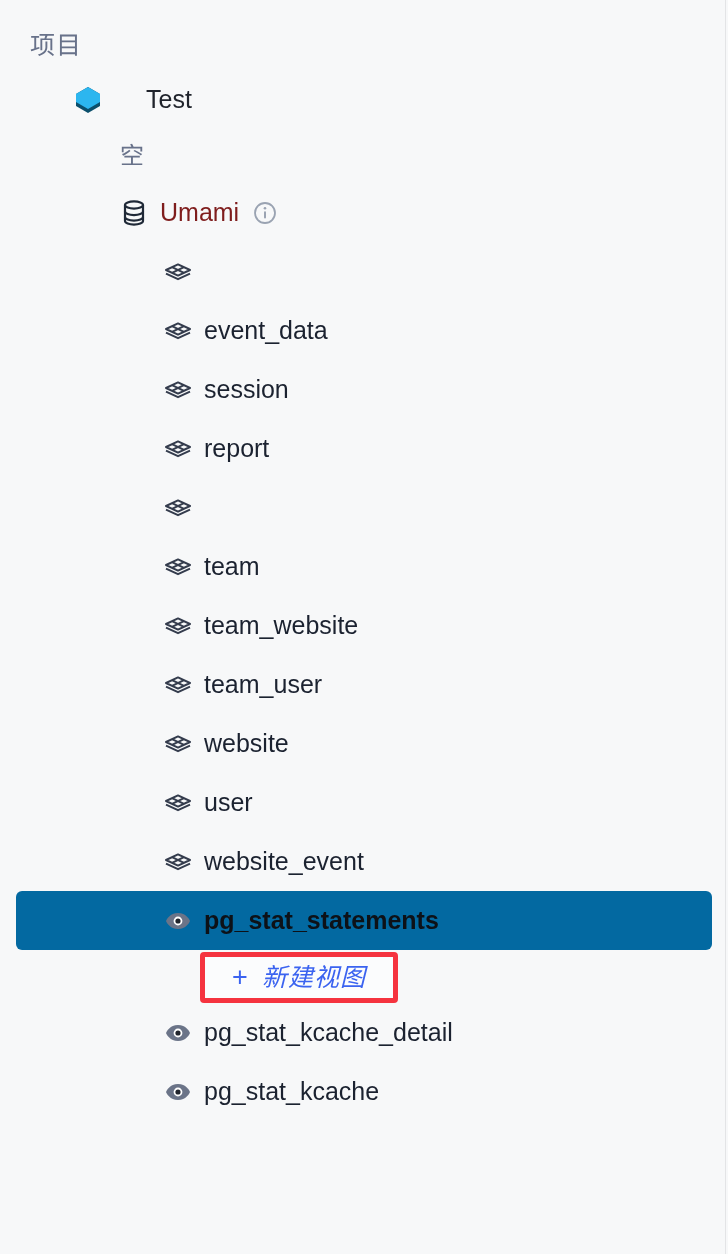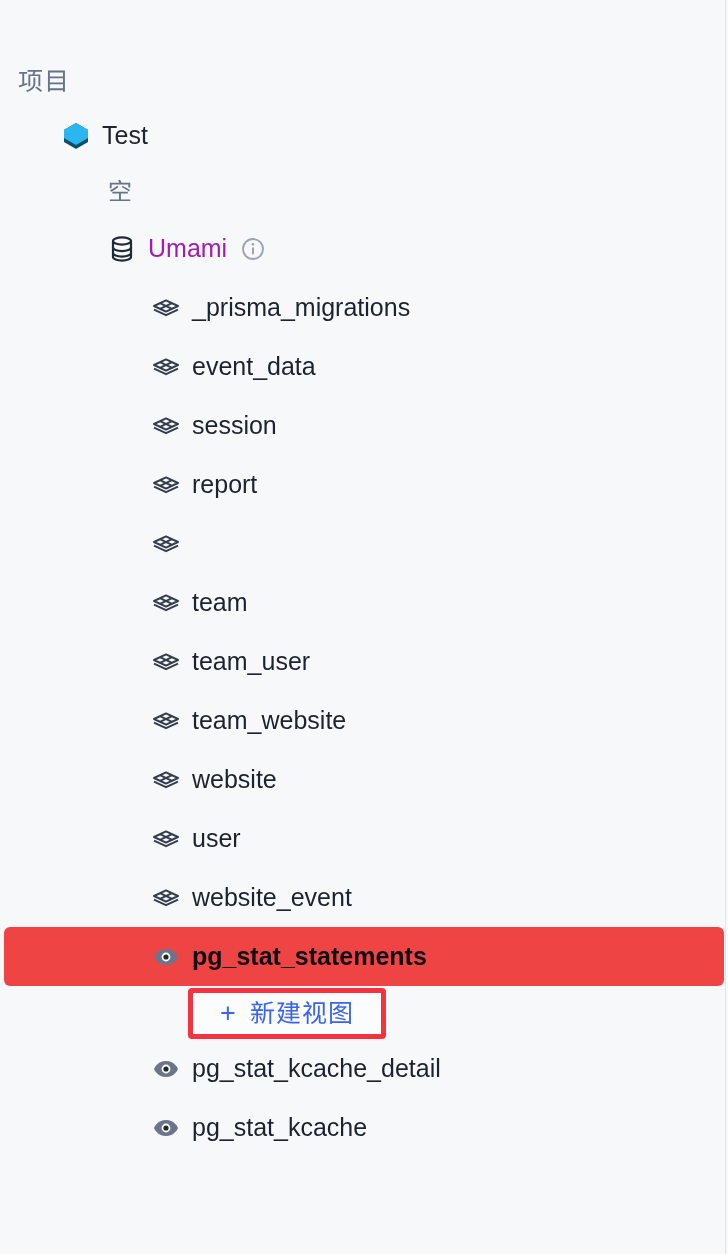--- a/index.html
+++ b/index.html
@@ -23,23 +23,22 @@
     top: 0;
     right: 2px;
     width: 1px;
     height: 1254px;
     background: #e3e4e6;
   }
 
   .tree-panel {
     position: absolute;
     inset: 0;
-    padding: 0;
+    padding: 12px;
     box-sizing: border-box;
-    margin-top: 48px;
   }
 
   
   .section-header {
     font-size: 25px;
     color: #68728a;
     letter-spacing: 1px;
     padding: 18px 0 10px 18px;
     line-height: 1.2;
     font-weight: 400;
@@ -65,21 +64,21 @@
     display: inline-flex;
     align-items: center;
     justify-content: center;
     width: 28px;
     height: 28px;
     flex: 0 0 28px;
     margin-right: 12px;
   }
 
   
-  .lvl-1 { padding-left: 58px; }
+  .lvl-1 { padding-left: 58px; gap: 32px; }
   .lvl-2 { padding-left: 104px; }
   .lvl-3 { padding-left: 148px; }
 
   
   .row-project .row-label {
     font-size: 25px;
     color: #20242c;
   }
 
   
@@ -87,32 +86,32 @@
     height: 54px;
   }
   .row-schema .row-label {
     color: #68728a;
     font-size: 24px;
   }
 
   
   .row-database .row-label {
     font-size: 25px;
-    color: #a21caf;
+    color: #7f1d1d;
   }
 
   
   .row-leaf .row-label {
     font-size: 25px;
     color: #1b2230;
   }
 
   
   .tree-row.selected {
-    background: #ef4444;
+    background: #0369a1;
   }
   .tree-row.selected .row-label {
     font-weight: 700;
     color: #0d1117;
   }
 
   
   .ico { display: block; }
 
   
@@ -150,20 +149,21 @@
     color: #3b63f0;
     font-size: 27px;
     line-height: 1;
     font-weight: 400;
   }
   .new-view-btn .nv-label {
     color: #3b63f0;
     font-size: 25px;
     line-height: 1;
     letter-spacing: 1px;
+    font-style: italic;
   }
 </style>
 </head>
 <body>
 
 <div class="tree-panel">
 
   <div class="section-header">项目</div>
 
   <div class="tree-row row-project lvl-1">
@@ -206,21 +206,20 @@
         <span class="icon-slot">
           <svg class="ico" width="28" height="20" viewBox="0 0 28 20" aria-hidden="true">
             <g fill="none" stroke="#343c4d" stroke-width="2" stroke-linejoin="round">
               <path d="M14 2.4 L26 8 L14 13.6 L2 8 Z"></path>
               <path d="M8 5.2 L20 10.8"></path>
               <path d="M20 5.2 L8 10.8"></path>
               <path d="M2 11.6 L14 17.2 L26 11.6"></path>
             </g>
           </svg>
         </span>
-        <span class="row-label">_prisma_migrations</span>
       </div>
       <div class="tree-row row-leaf lvl-3">
         <span class="icon-slot">
           <svg class="ico" width="28" height="20" viewBox="0 0 28 20" aria-hidden="true">
             <g fill="none" stroke="#343c4d" stroke-width="2" stroke-linejoin="round">
               <path d="M14 2.4 L26 8 L14 13.6 L2 8 Z"></path>
               <path d="M8 5.2 L20 10.8"></path>
               <path d="M20 5.2 L8 10.8"></path>
               <path d="M2 11.6 L14 17.2 L26 11.6"></path>
             </g>
@@ -283,34 +282,34 @@
         <span class="icon-slot">
           <svg class="ico" width="28" height="20" viewBox="0 0 28 20" aria-hidden="true">
             <g fill="none" stroke="#343c4d" stroke-width="2" stroke-linejoin="round">
               <path d="M14 2.4 L26 8 L14 13.6 L2 8 Z"></path>
               <path d="M8 5.2 L20 10.8"></path>
               <path d="M20 5.2 L8 10.8"></path>
               <path d="M2 11.6 L14 17.2 L26 11.6"></path>
             </g>
           </svg>
         </span>
+        <span class="row-label">team_website</span>
+      </div>
+      <div class="tree-row row-leaf lvl-3">
+        <span class="icon-slot">
+          <svg class="ico" width="28" height="20" viewBox="0 0 28 20" aria-hidden="true">
+            <g fill="none" stroke="#343c4d" stroke-width="2" stroke-linejoin="round">
+              <path d="M14 2.4 L26 8 L14 13.6 L2 8 Z"></path>
+              <path d="M8 5.2 L20 10.8"></path>
+              <path d="M20 5.2 L8 10.8"></path>
+              <path d="M2 11.6 L14 17.2 L26 11.6"></path>
+            </g>
+          </svg>
+        </span>
         <span class="row-label">team_user</span>
-      </div>
-      <div class="tree-row row-leaf lvl-3">
-        <span class="icon-slot">
-          <svg class="ico" width="28" height="20" viewBox="0 0 28 20" aria-hidden="true">
-            <g fill="none" stroke="#343c4d" stroke-width="2" stroke-linejoin="round">
-              <path d="M14 2.4 L26 8 L14 13.6 L2 8 Z"></path>
-              <path d="M8 5.2 L20 10.8"></path>
-              <path d="M20 5.2 L8 10.8"></path>
-              <path d="M2 11.6 L14 17.2 L26 11.6"></path>
-            </g>
-          </svg>
-        </span>
-        <span class="row-label">team_website</span>
       </div>
       <div class="tree-row row-leaf lvl-3">
         <span class="icon-slot">
           <svg class="ico" width="28" height="20" viewBox="0 0 28 20" aria-hidden="true">
             <g fill="none" stroke="#343c4d" stroke-width="2" stroke-linejoin="round">
               <path d="M14 2.4 L26 8 L14 13.6 L2 8 Z"></path>
               <path d="M8 5.2 L20 10.8"></path>
               <path d="M20 5.2 L8 10.8"></path>
               <path d="M2 11.6 L14 17.2 L26 11.6"></path>
             </g>

